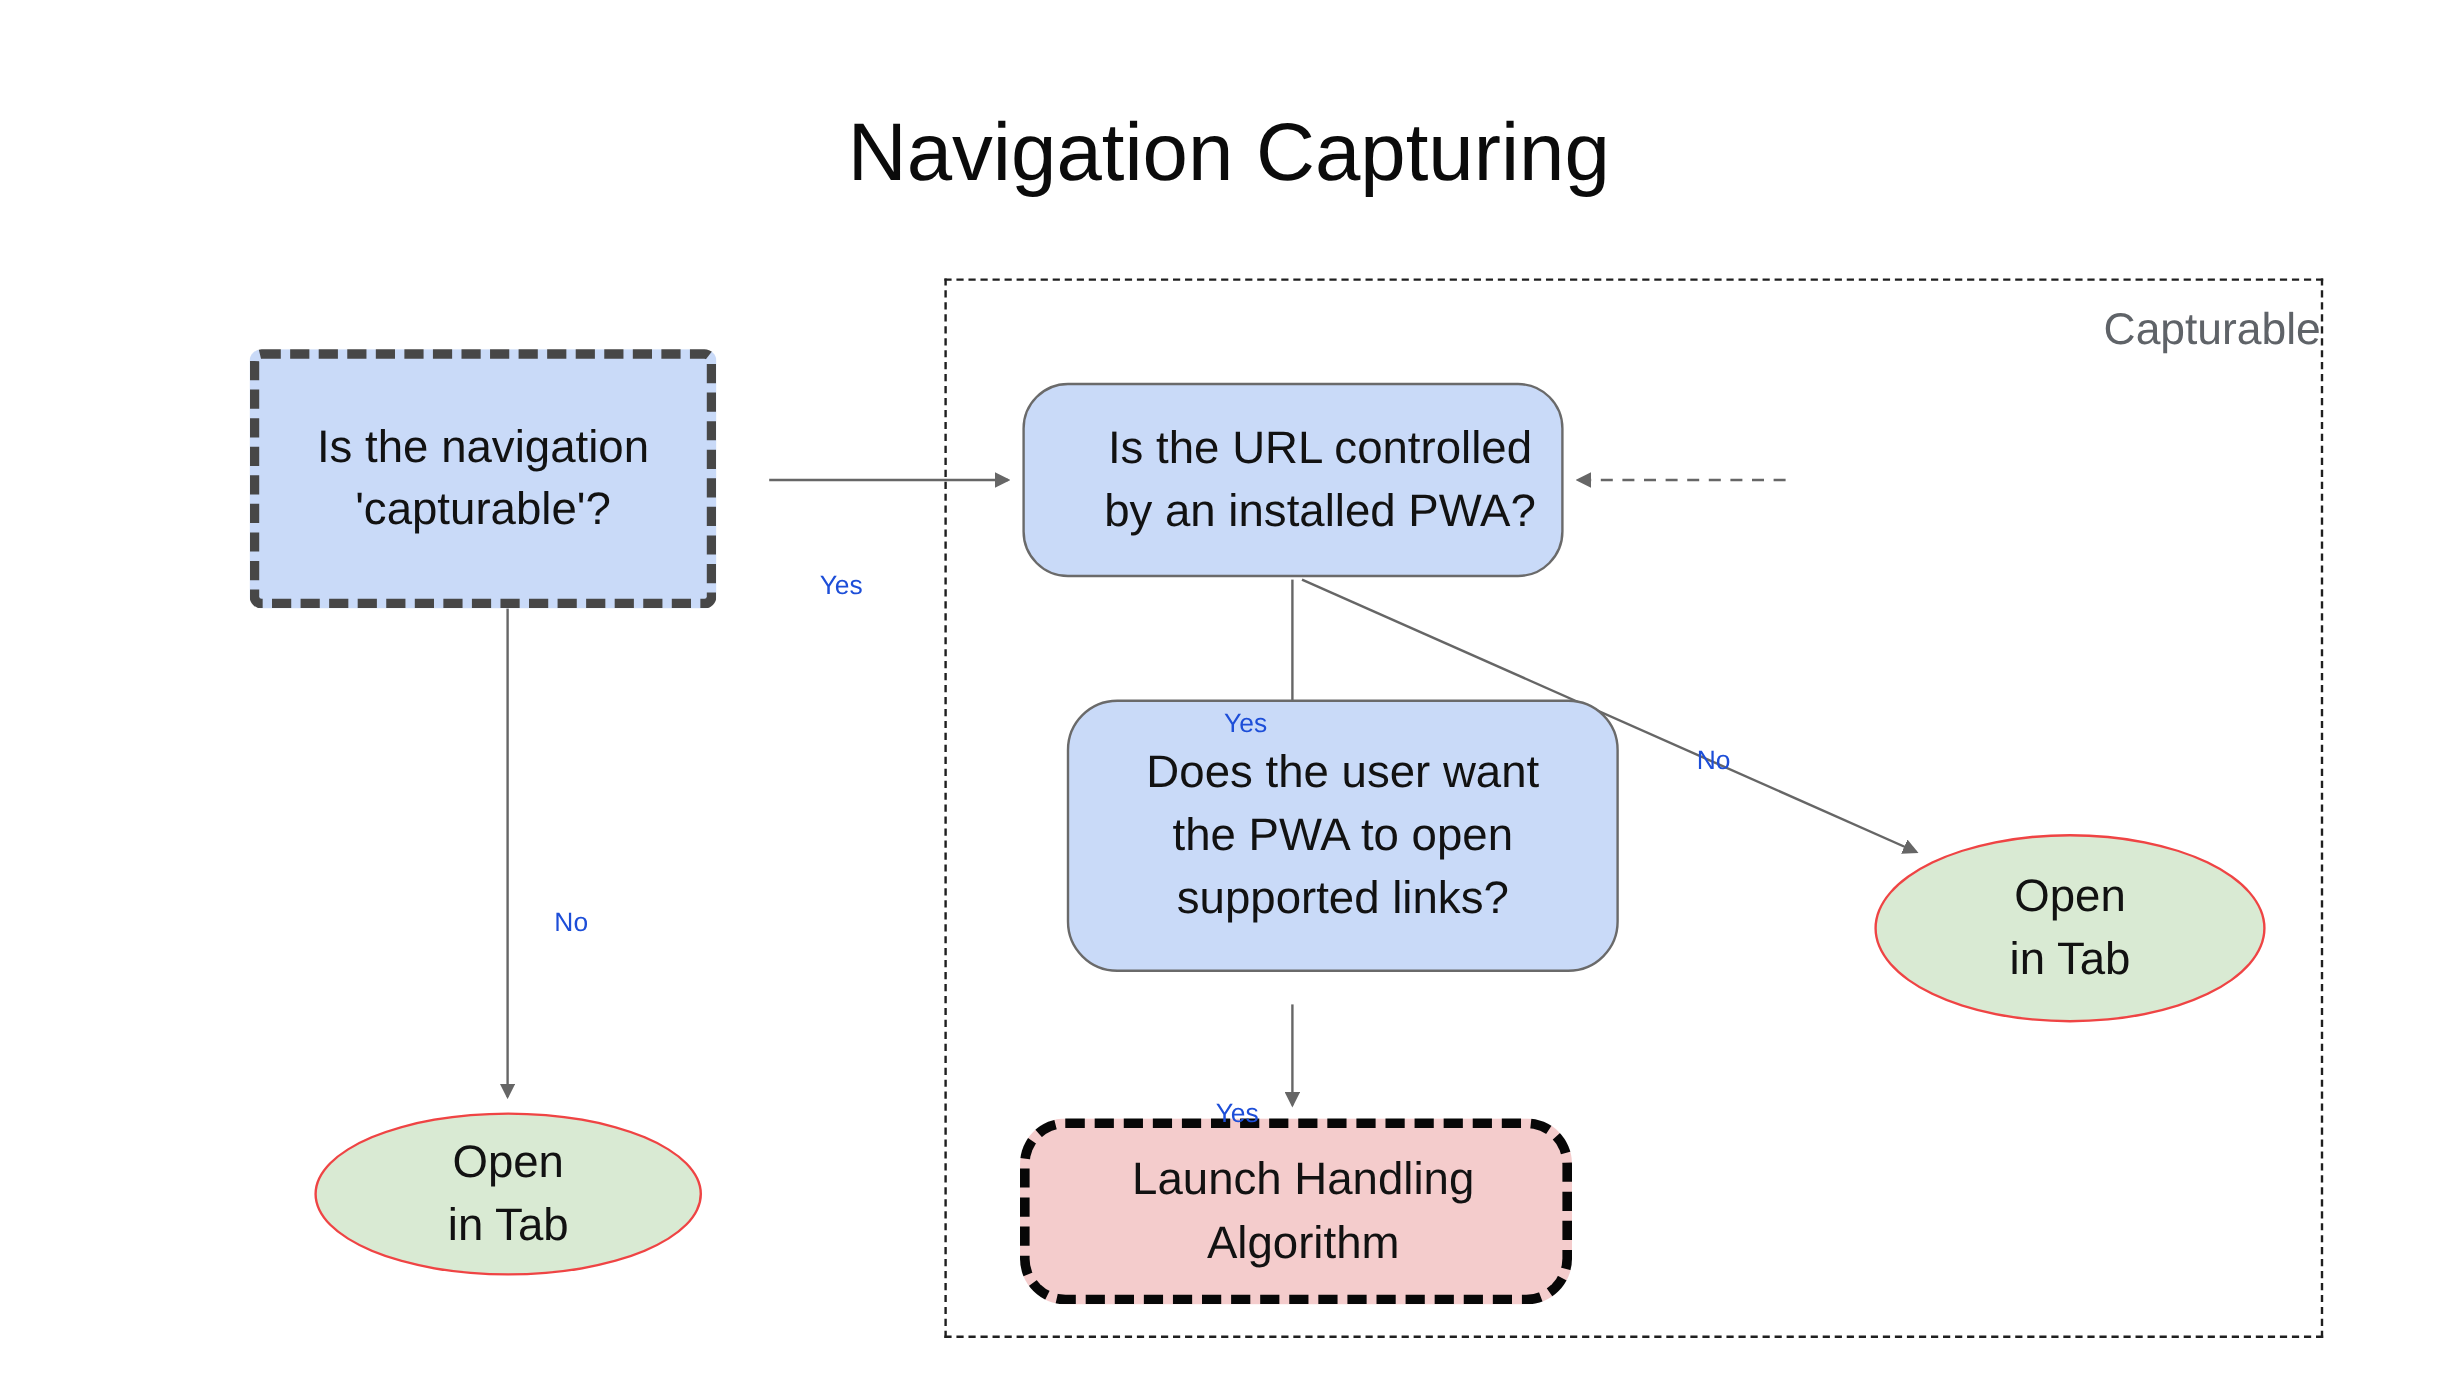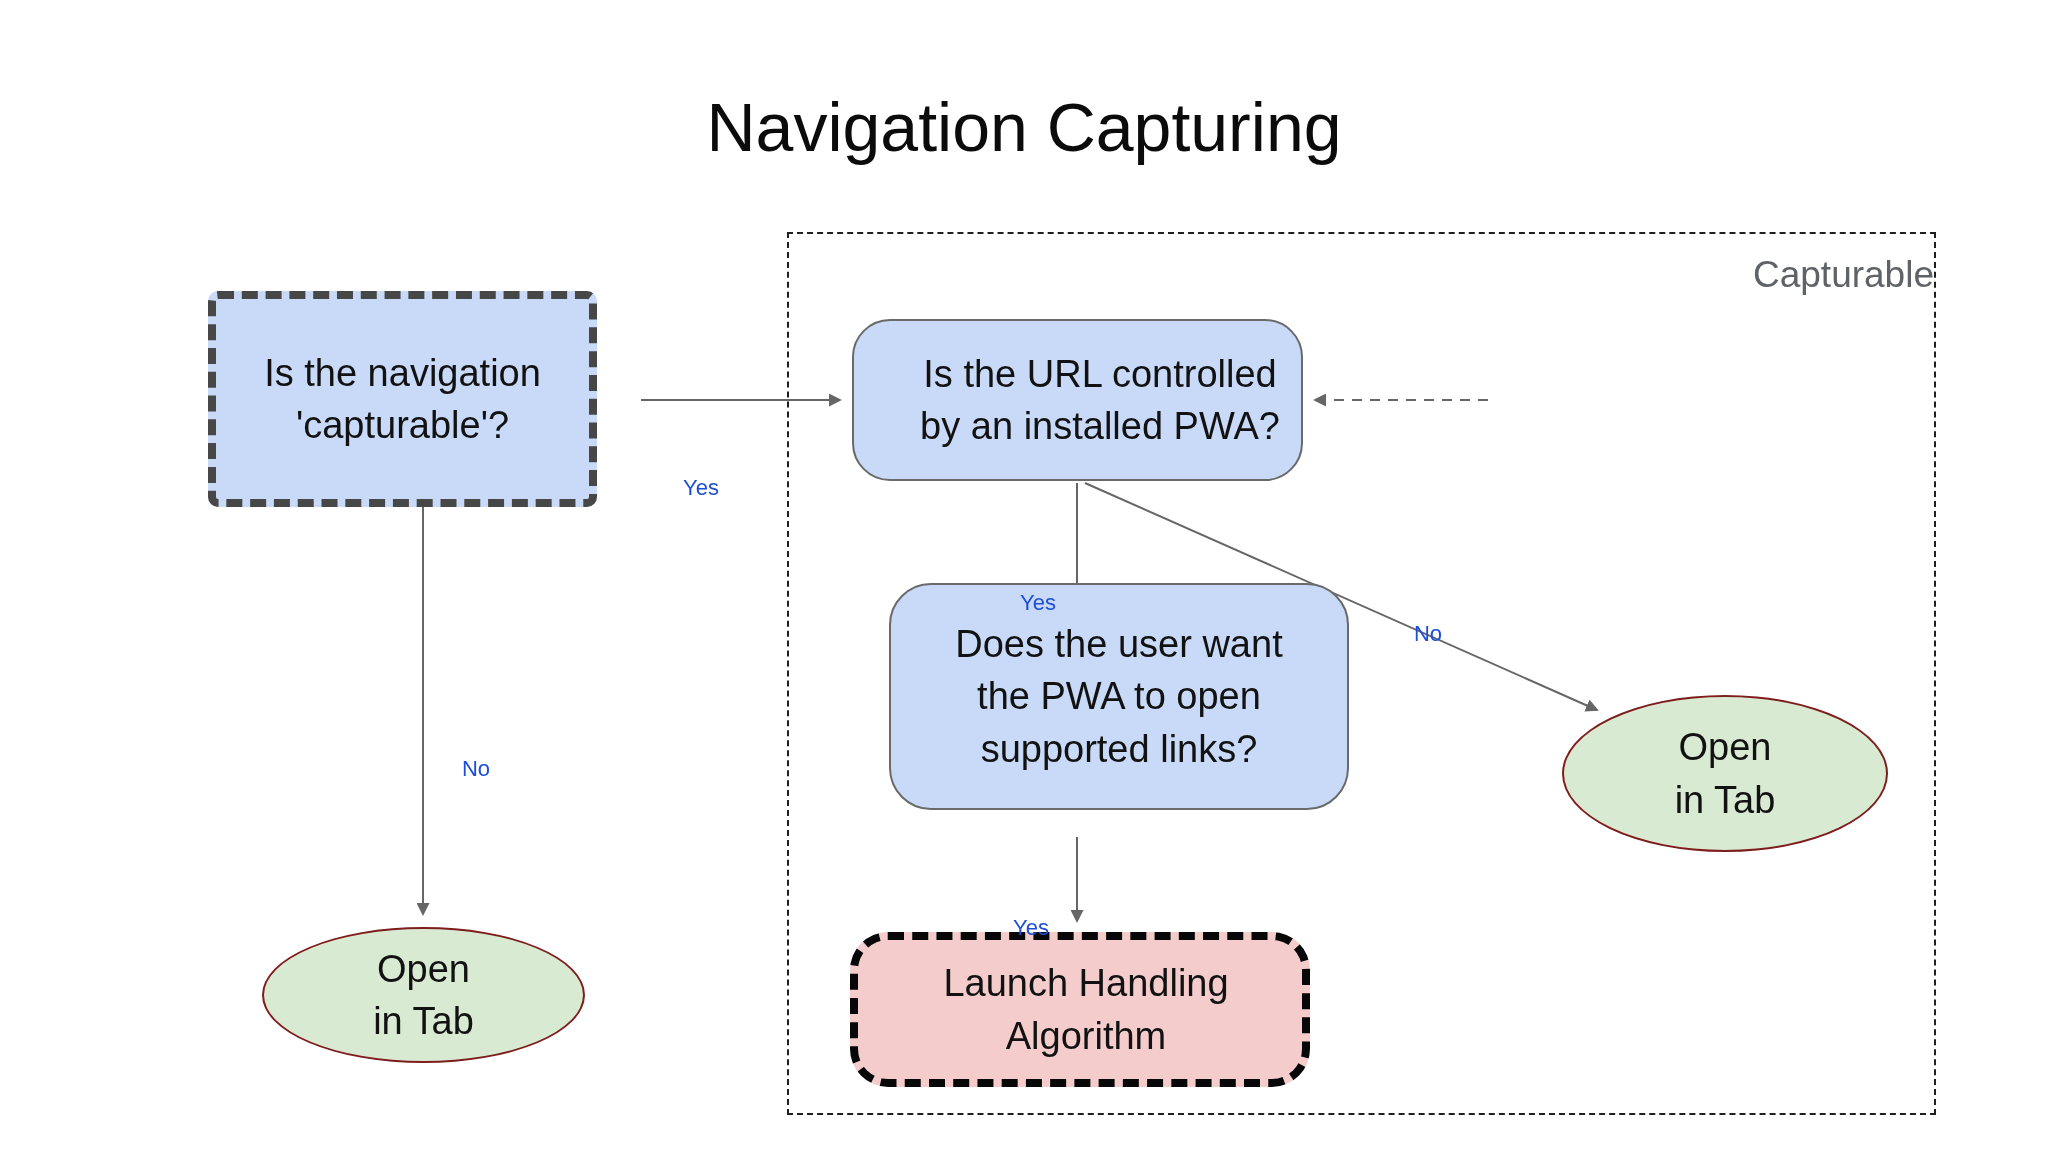--- a/index.html
+++ b/index.html
@@ -46,21 +46,21 @@
     font-size: 38px;
     line-height: 1.38;
     color: #121212;
   }
   .node-text { white-space: pre-line; }
   .fill-blue  { background: #c9daf8; }
   .fill-green { background: #d9ead3; }
   .fill-red   { background: #f4cccc; }
   .fill-gray  { background: #eeeeee; }
   .border-solid-gray { border: 2px solid #6a6a6a; }
-  .border-solid-dark { border: 2px solid #7f1d1d; }
+  .border-solid-dark { border: 2px solid #ef4444; }
   .rounded { border-radius: 38px; }
   .node-nav-capturable {
     left: 208px; top: 291px; width: 389px; height: 216px;
     border: 8px dashed #474747; border-radius: 10px;
   }
   .node-url-controlled { left: 852px; top: 319px; width: 451px; height: 162px; padding-left: 45px; }
   .node-installed-db   { left: 1490px; top: 313px; width: 420px; height: 169px; border-radius: 32px; }
   .node-user-want      { left: 853px; top: 583px; width: 460px; height: 227px; border-radius: 42px; margin-left: 36px; }
   .node-launch-handling {
     left: 850px; top: 932px; width: 460px; height: 155px;

